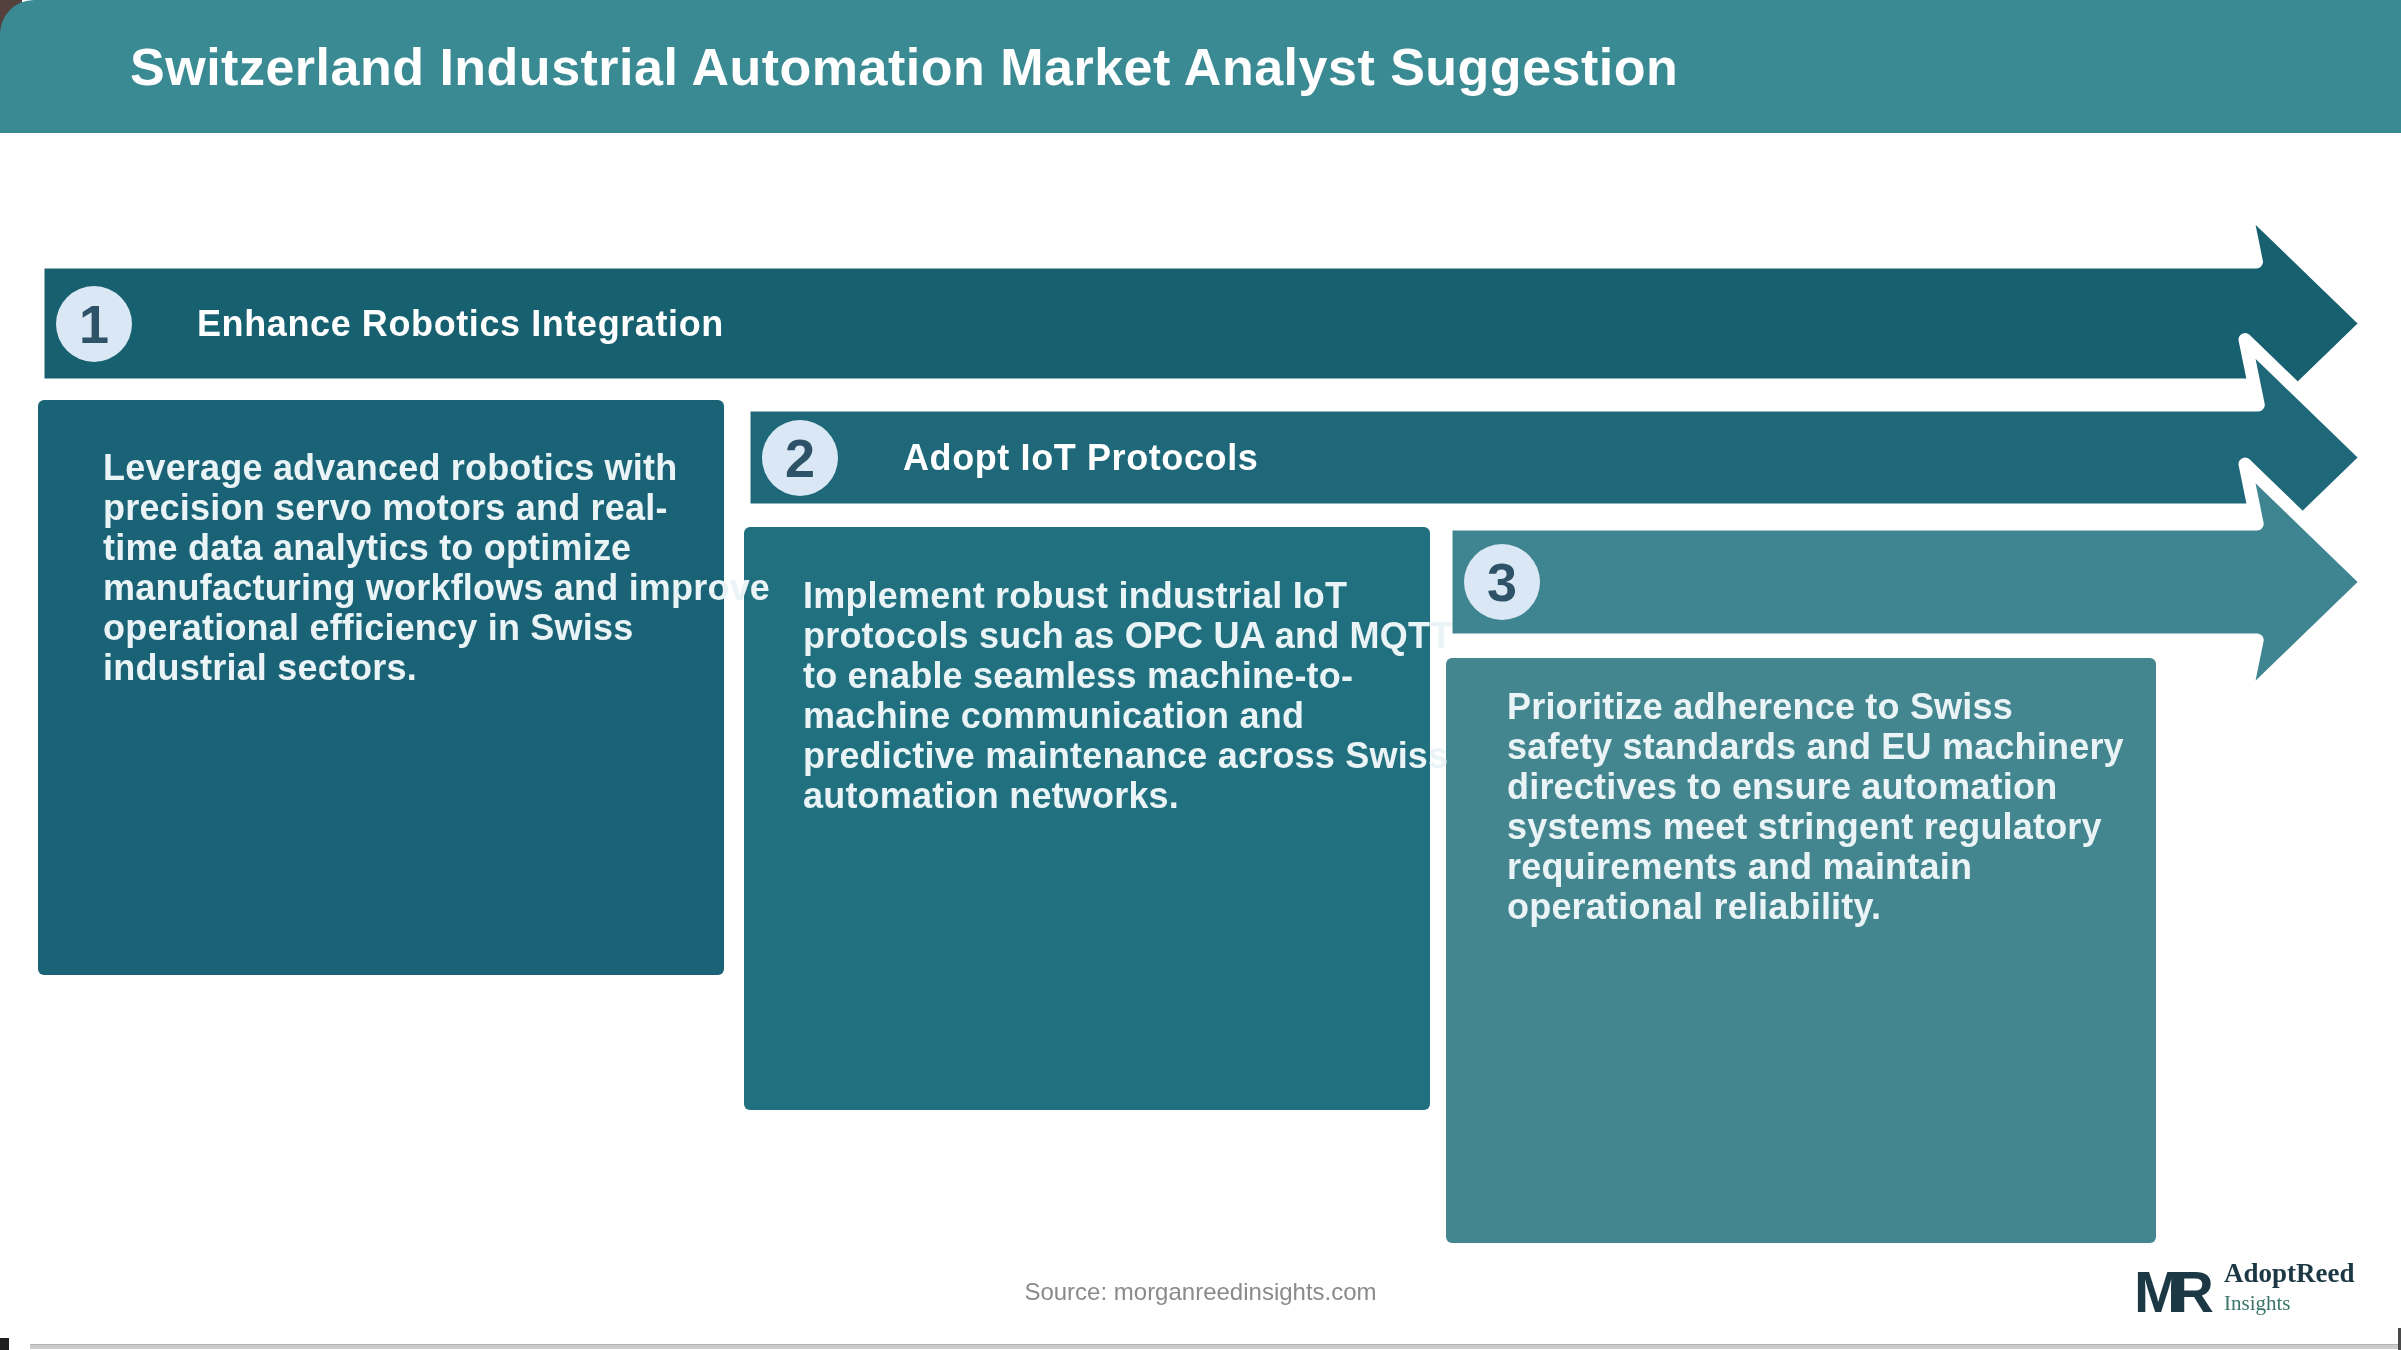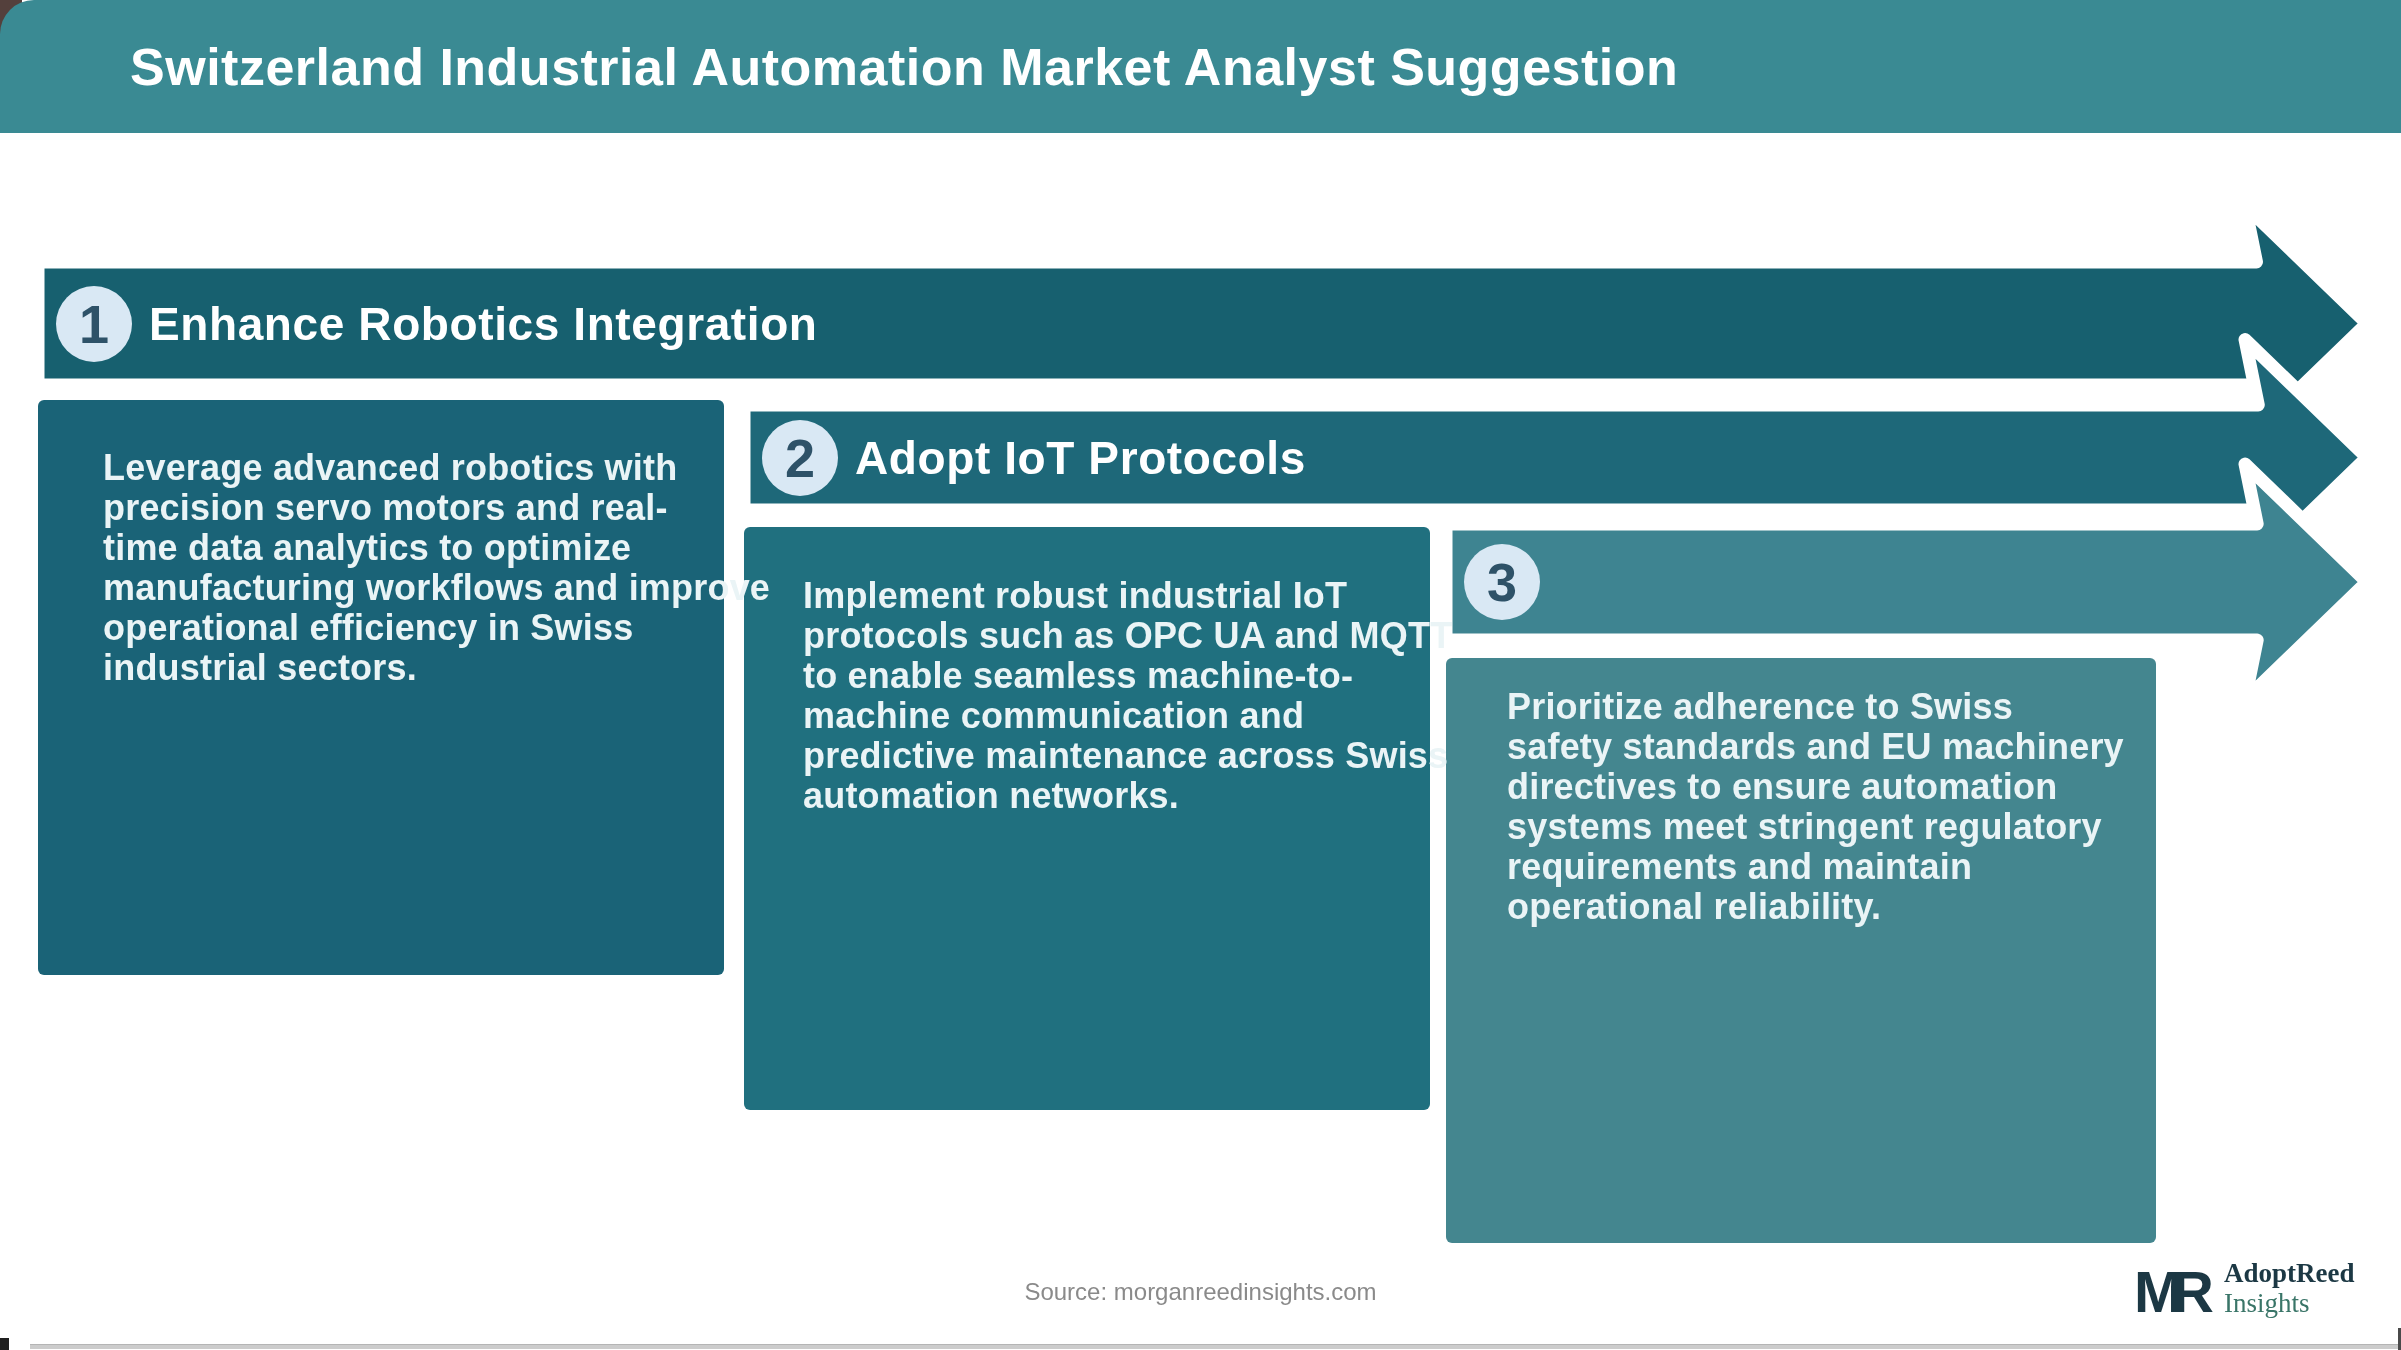--- a/index.html
+++ b/index.html
@@ -24,22 +24,22 @@
   .banner-row{position:absolute;display:flex;align-items:center;z-index:3;}
   .banner-row-1{left:38px;top:262px;width:1400px;height:123px;}
   .banner-row-2{left:744px;top:405px;width:1300px;height:105px;}
   .banner-row-3{left:1446px;top:524px;width:1100px;height:116px;}
   .badge{
     width:76px;height:76px;border-radius:50%;margin-left:18px;
     display:flex;align-items:center;justify-content:center;
     color:#2e5268;font-size:54px;font-weight:600;flex:none;
   }
   .banner-title{
-    color:#ffffff;font-size:46px;font-weight:600;letter-spacing:0.6px;
-    margin-left:17px;white-space:nowrap;
+    color:#ffffff;font-size:36px;font-weight:600;letter-spacing:0.6px;
+    margin-left:65px;white-space:nowrap;
   }
   
   .box{position:absolute;border-radius:6px;z-index:1;}
   .box-1{left:38px;top:400px;width:686px;height:575px;}
   .box-2{left:744px;top:527px;width:686px;height:583px;}
   .box-3{left:1446px;top:658px;width:710px;height:585px;}
   .desc{
     position:absolute;z-index:2;color:#eaf4f6;font-size:36px;font-weight:700;
     line-height:40px;white-space:pre-line;letter-spacing:0.2px;
   }
@@ -48,21 +48,21 @@
   .desc-3{left:1507px;top:687px;width:700px;}
   
   .source-line{
     position:absolute;left:0;top:1278px;width:2401px;text-align:center;
     color:#8a8a8a;font-size:24px;z-index:2;
   }
   .logo{position:absolute;left:2136px;top:1258px;display:flex;align-items:flex-start;z-index:3;}
   .logo-monogram{width:78px;height:56px;margin-top:4px;}
   .logo-text{margin-left:10px;font-family:"Liberation Serif",serif;line-height:30px;}
   .logo-name{font-size:27px;font-weight:700;color:#1c3844;white-space:nowrap;}
-  .logo-tagline{font-size:27px;font-weight:400;color:#3a7568;}
+  .logo-tagline{font-size:21px;font-weight:400;color:#3a7568;}
   
   .bottom-rule{position:absolute;left:30px;top:1344px;width:2371px;height:4px;background:#cccccc;border-top:1px solid #b5b5b5;}
   .bottom-corner-left{position:absolute;left:0;top:1338px;width:9px;height:12px;background:#1f1f1f;}
   .bottom-corner-right{position:absolute;right:0;top:1328px;width:3px;height:22px;background:#4a4a4a;}
 </style>
 </head>
 <body>
 
 <div class="canvas">
 

